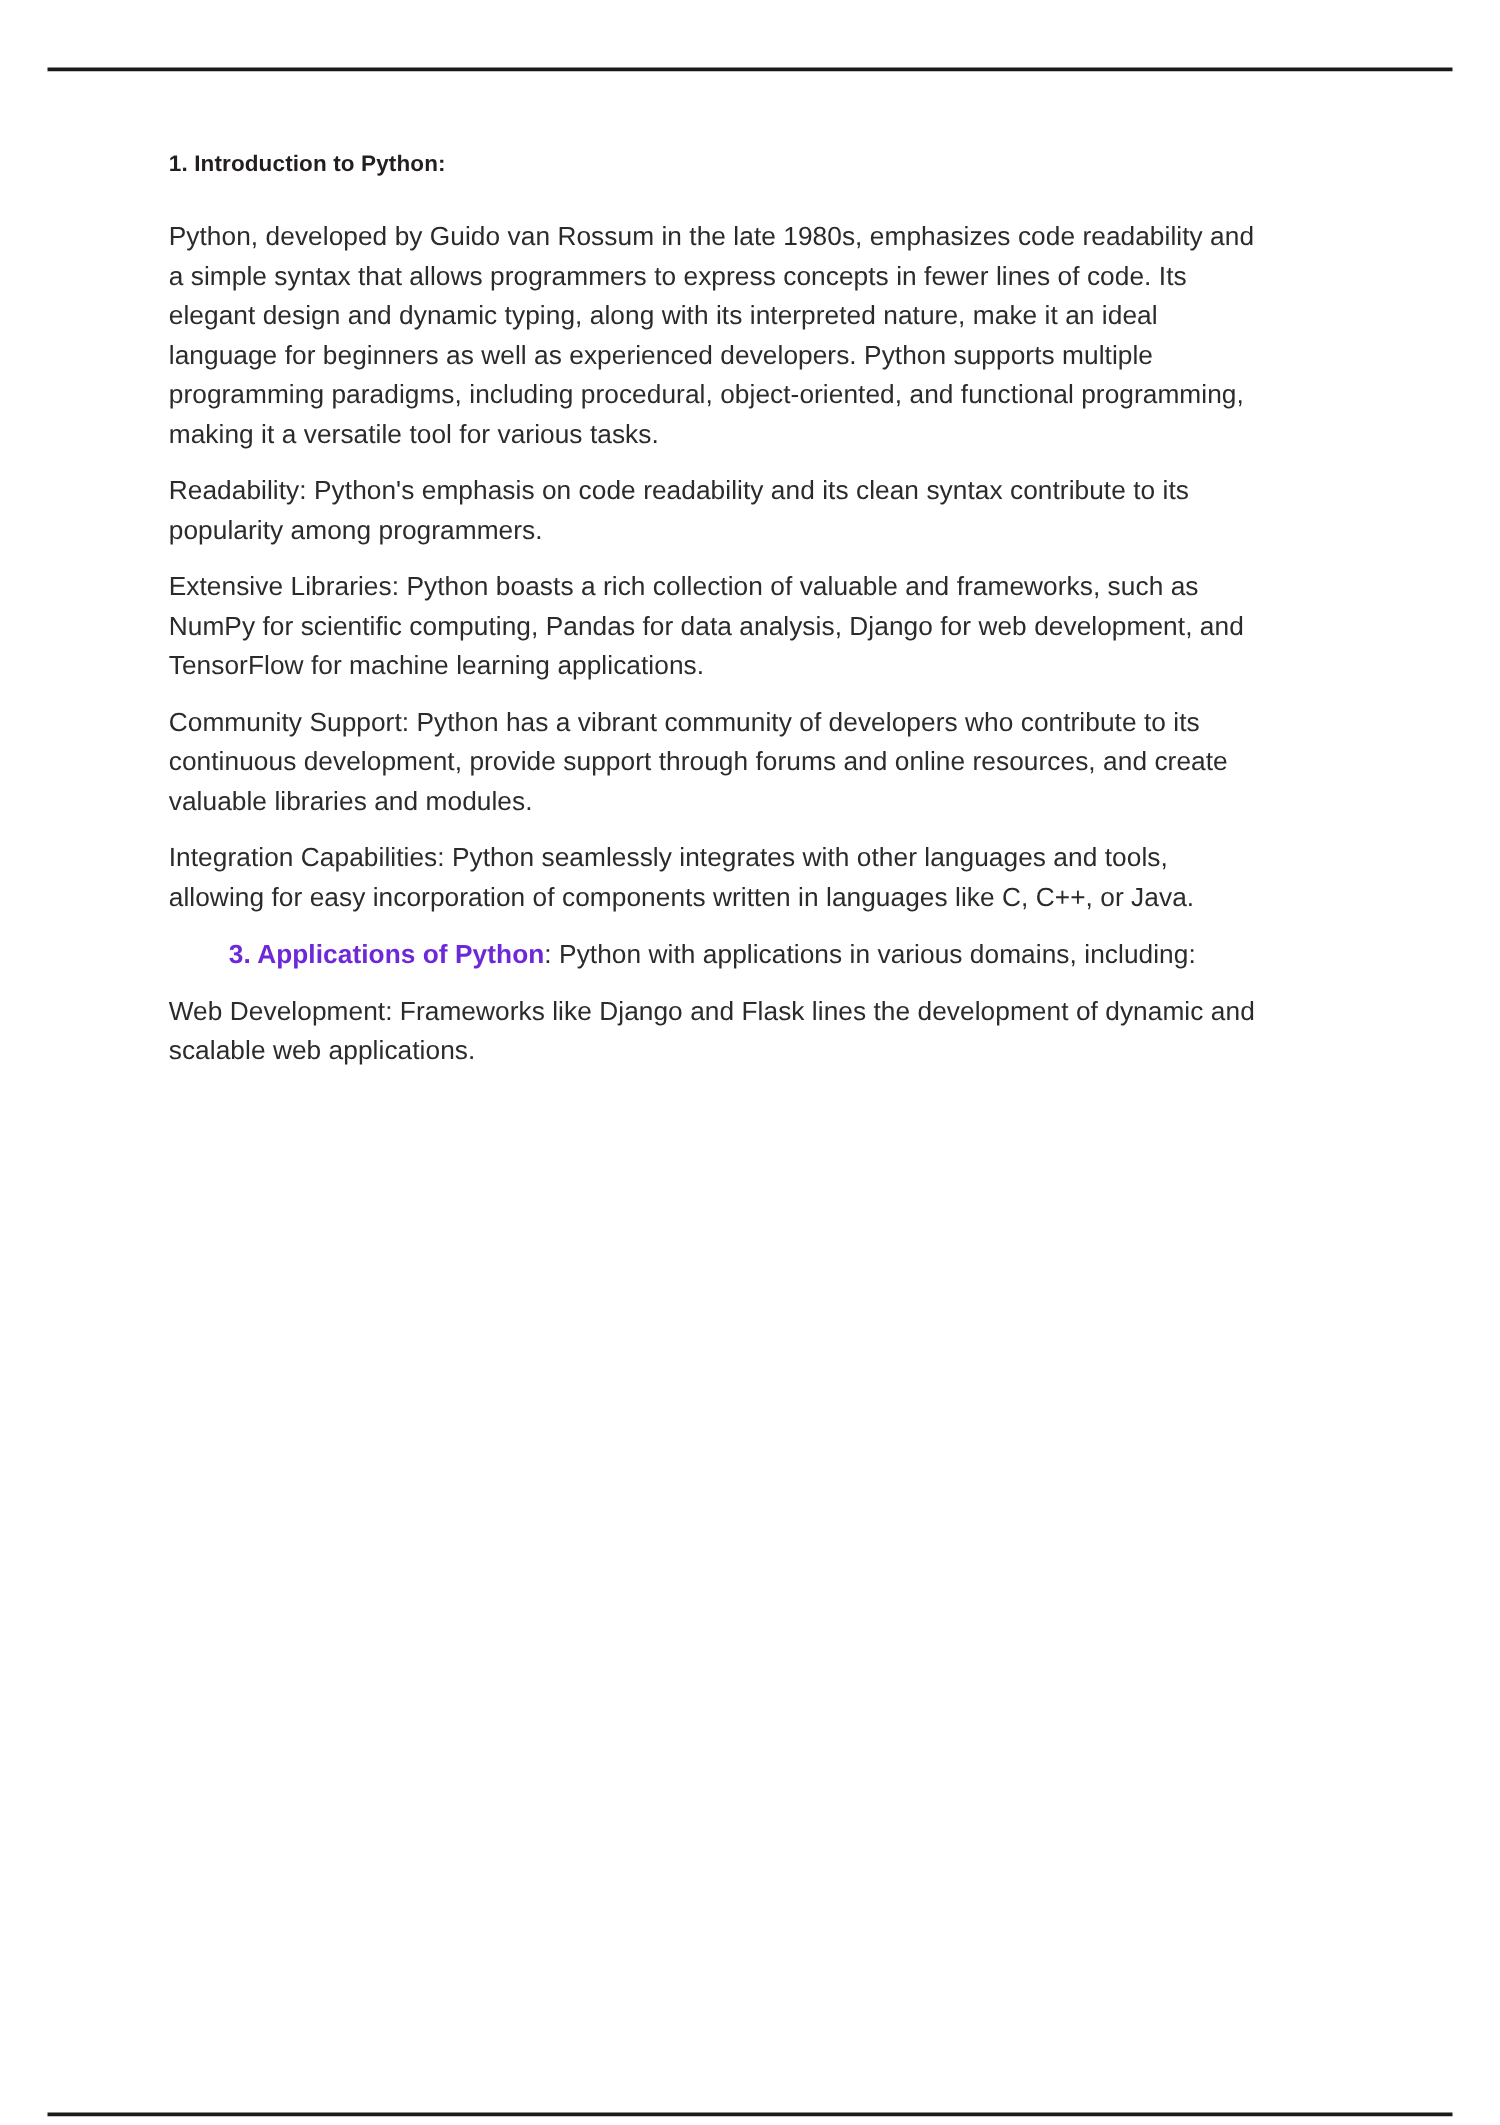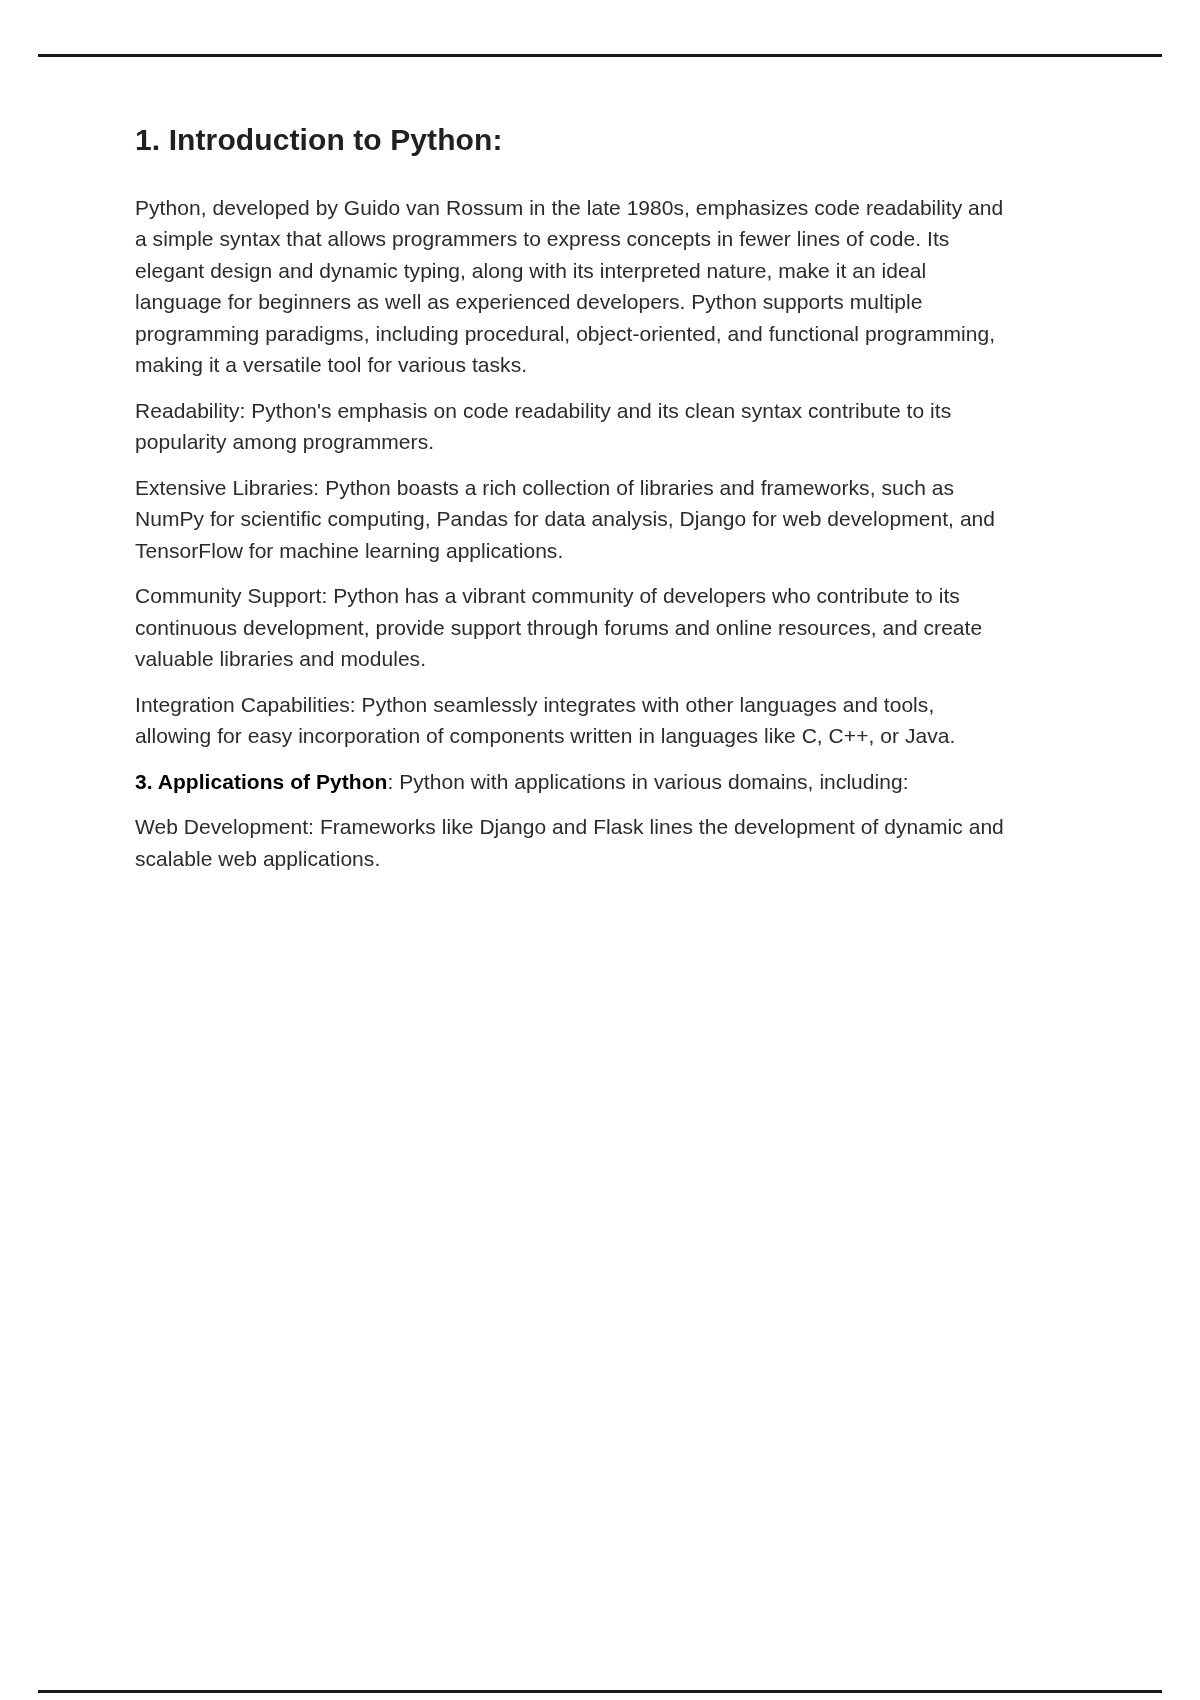--- a/index.html
+++ b/index.html
@@ -33,40 +33,41 @@
   .rule-bottom { top: 1690px; }
 
   .content {
     position: absolute;
     left: 135px;
     top: 118px;
     width: 875px;
   }
 
   h2.heading {
-    font-size: 30px;
+    font-size: 18px;
     font-weight: bold;
     color: #231f20;
     margin: 0 0 30px 0;
     line-height: 1.45;
     letter-spacing: 0.1px;
   }
 
   p.para {
     font-size: 21px;
     font-weight: normal;
     color: #2b2b2b;
     margin: 0 0 14px 0;
     line-height: 1.50;
     letter-spacing: 0.05px;
   }
 
   p.para .lead {
     font-weight: bold;
-    color: #000000;
+    color: #6d28d9;
+    margin-left: 48px;
   }
 
   
   .gap-intro { margin-bottom: 62px; }
   .gap-section { margin-bottom: 30px; }
   .gap-feature { margin-bottom: 18px; }
   .gap-before-heading { margin-bottom: 60px; }
 </style>
 </head>
 <body>
@@ -77,21 +78,21 @@
 
   <div class="content">
 
     <h2 class="heading">1. Introduction to Python:</h2>
 
     <p class="para gap-intro"> Python, developed by Guido van Rossum in the late 1980s, emphasizes code readability and a simple syntax that allows programmers to express concepts in fewer lines of code. Its elegant design and dynamic typing, along with its interpreted nature, make it an ideal language for beginners as well as experienced developers. Python supports multiple programming paradigms, including procedural, object-oriented, and functional programming, making it a versatile tool for various tasks.</p>
 
 
     <p class="para gap-feature">Readability: Python's emphasis on code readability and its clean syntax contribute to its popularity among programmers.</p>
 
-    <p class="para gap-feature">Extensive Libraries: Python boasts a rich collection of libraries and frameworks, such as NumPy for scientific computing, Pandas for data analysis, Django for web development, and TensorFlow for machine learning applications.</p>
+    <p class="para gap-feature">Extensive Libraries: Python boasts a rich collection of valuable and frameworks, such as NumPy for scientific computing, Pandas for data analysis, Django for web development, and TensorFlow for machine learning applications.</p>
 
 
     <p class="para gap-before-heading">Community Support: Python has a vibrant community of developers who contribute to its continuous development, provide support through forums and online resources, and create valuable libraries and modules.</p>
 
     <p class="para gap-feature">Integration Capabilities: Python seamlessly integrates with other languages and tools, allowing for easy incorporation of components written in languages like C, C++, or Java.</p>
 
     <p class="para gap-section"><span class="lead">3. Applications of Python</span><span>: Python with applications in various domains, including:</span></p>
 
     <p class="para">Web Development: Frameworks like Django and Flask lines the development of dynamic and scalable web applications.</p>
 

